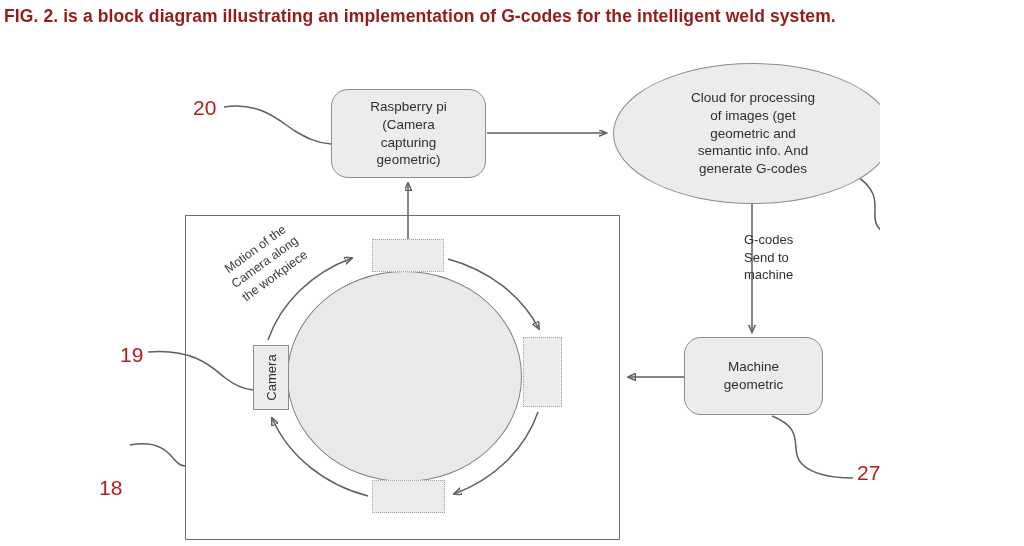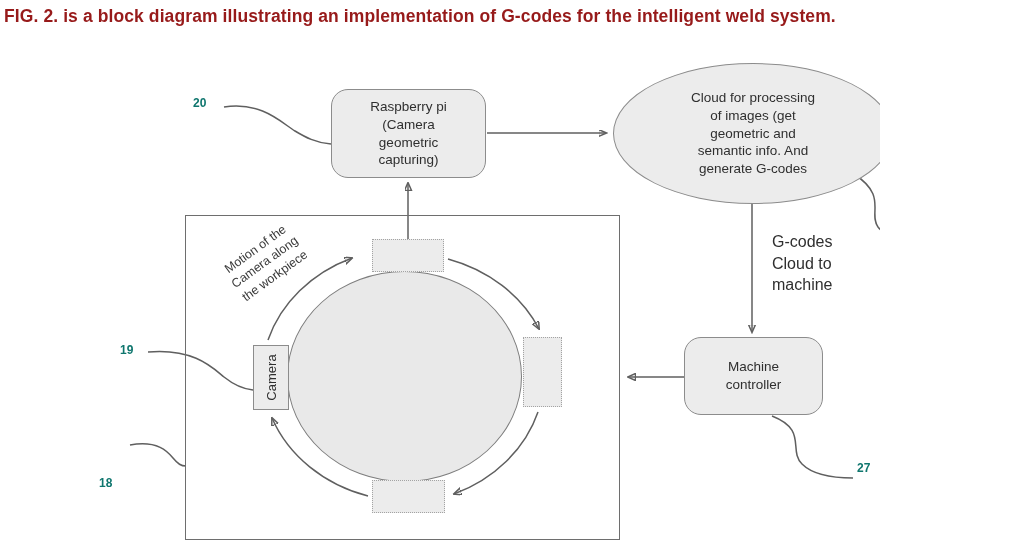--- a/index.html
+++ b/index.html
@@ -60,26 +60,26 @@
   .dash-top { left: 372px; top: 239px; width: 72px; height: 33px; }
   .dash-right { left: 523px; top: 337px; width: 39px; height: 70px; }
   .dash-bottom { left: 372px; top: 480px; width: 73px; height: 33px; }
 
   .motion-text {
     position: absolute; left: 198px; top: 238px; width: 134px;
     transform: rotate(-36deg);
     text-align: center; font-size: 12.5px; line-height: 1.3; color: #3a3a3a;
   }
   .flow-note {
-    position: absolute; left: 772px; top: 231px;
-    font-size: 16px; line-height: 1.35; color: #2f2f2f; text-align: left;
+    position: absolute; left: 744px; top: 231px;
+    font-size: 13px; line-height: 1.35; color: #2f2f2f; text-align: left;
   }
   .ref {
     position: absolute;
-    font-size: 12px; font-weight: 700; color: #0f766e;
+    font-size: 21px; font-weight: 400; color: #b91c1c;
   }
   .ref-20 { left: 193px; top: 96px; }
   .ref-19 { left: 120px; top: 343px; }
   .ref-18 { left: 99px; top: 436px; margin-top: 40px; }
   .ref-21 { left: 936px; top: 231px; margin-left: 43px; }
   .ref-22 { left: 857px; top: 461px; }
 </style>
 </head>
 <body>
 
@@ -107,41 +107,41 @@
     <path d="M224,107 C262,101 283,124 295,131 C305,137 316,143 331,144"></path>
     <path d="M148,352 C194,348 213,368 224,377 C234,385 243,389 253,390"></path>
     <path d="M130,445 C158,440 168,452 173,458 C178,464 181,466 186,466"></path>
     <path d="M854,174 C888,196 868,213 878,227 C888,240 914,242 933,242"></path>
     <path d="M772,416 C808,430 788,450 802,464 C814,476 834,478 853,478"></path>
   </svg>
 
   <div class="node box raspberry">
     <div class="ln">Raspberry pi</div>
     <div class="ln">(Camera</div>
-    <div class="ln">geometric</div>
-    <div class="ln">capturing)</div>
+    <div class="ln">capturing</div>
+    <div class="ln">geometric)</div>
   </div>
 
   <div class="node box cloud">
     <div class="ln">Cloud for processing</div>
     <div class="ln">of images (get</div>
     <div class="ln">geometric and</div>
     <div class="ln">semantic info. And</div>
     <div class="ln">generate G-codes</div>
   </div>
 
   <div class="flow-note">
     <div>G-codes</div>
-    <div>Cloud to</div>
+    <div>Send to</div>
     <div>machine</div>
   </div>
 
   <div class="node box machine">
     <div class="ln">Machine</div>
-    <div class="ln">controller</div>
+    <div class="ln">geometric</div>
   </div>
 
   <div class="weld-rect"></div>
 
   <div class="workpiece"></div>
 
   <div class="dashed dash-top"></div>
   <div class="dashed dash-right"></div>
   <div class="dashed dash-bottom"></div>
 

